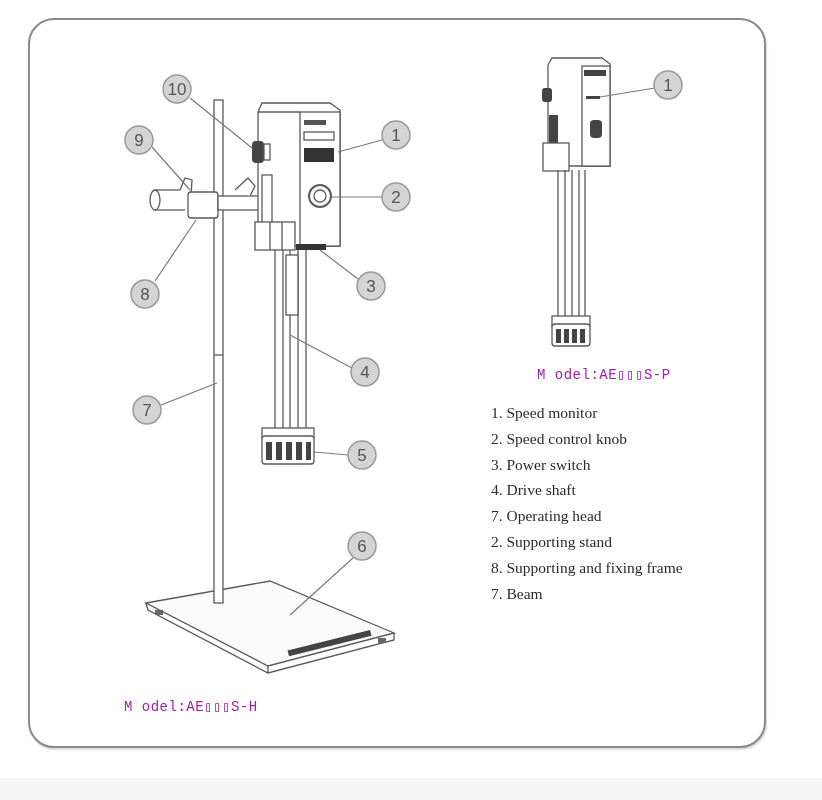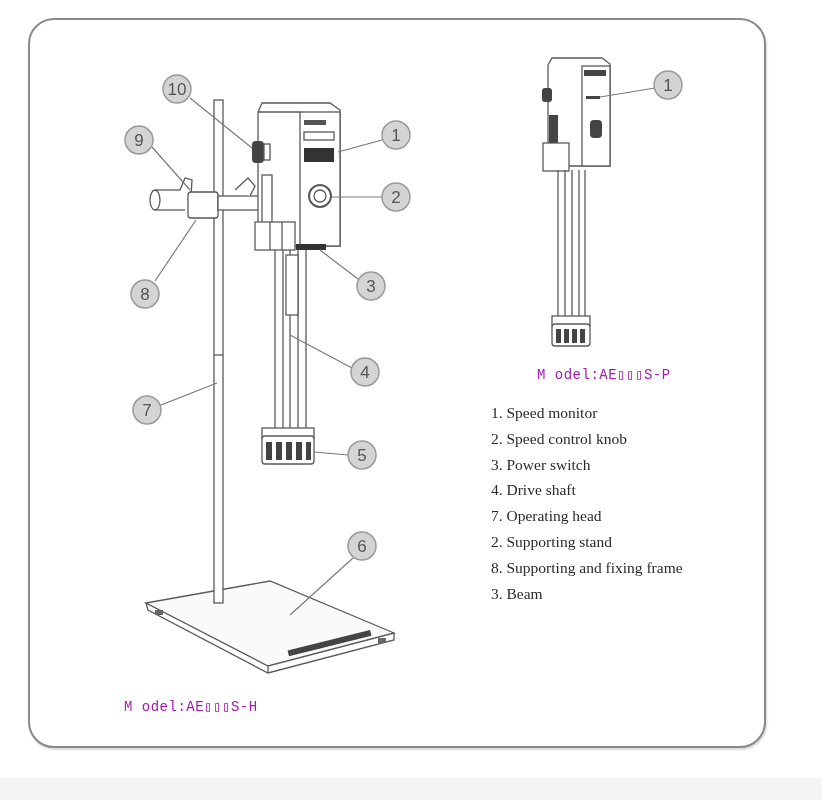--- a/index.html
+++ b/index.html
@@ -175,14 +175,14 @@
 <div class="model-label" style="left:124px; top:698px;">M odel:AE▯▯▯S-H</div>
 
 <ul class="legend">
   <li>1. Speed monitor</li>
   <li>2. Speed control knob</li>
   <li>3. Power switch</li>
   <li>4. Drive shaft</li>
   <li>7. Operating head</li>
   <li>2. Supporting stand</li>
   <li>8. Supporting and fixing frame</li>
-  <li>3. Beam</li>
+  <li>7. Beam</li>
 </ul>
 
 </body></html>

